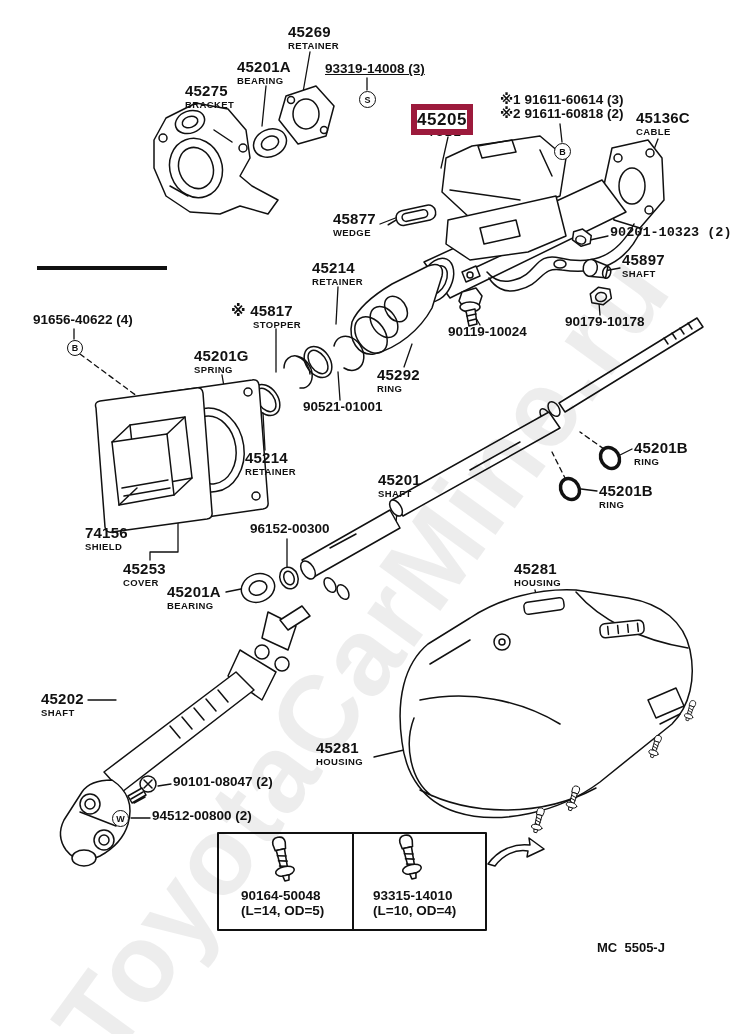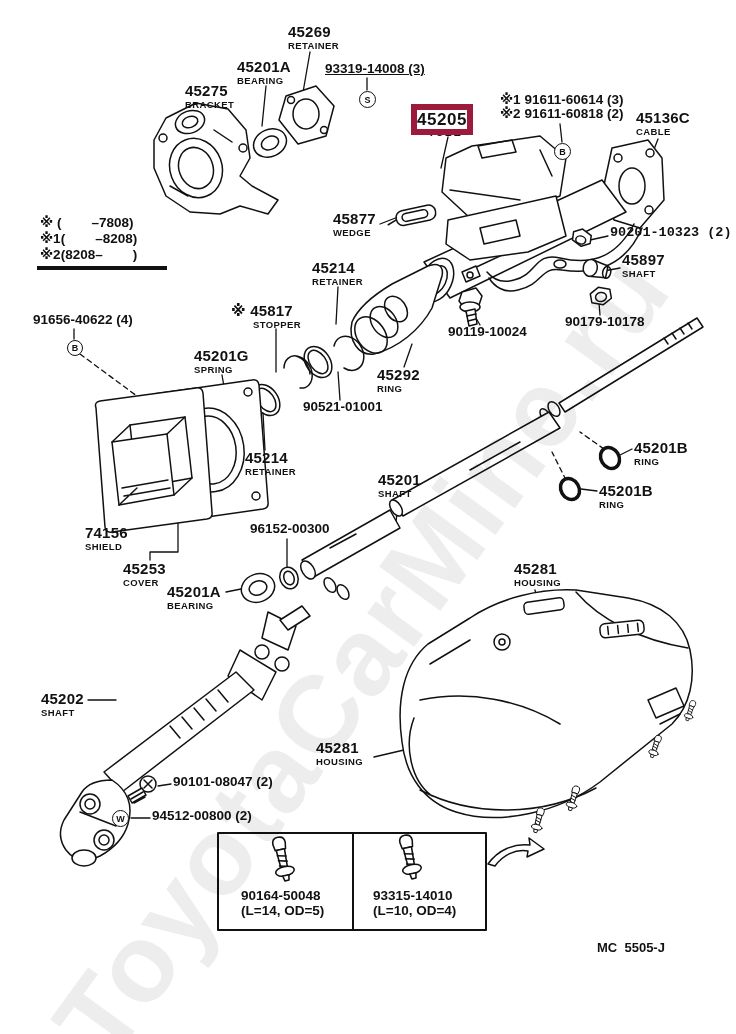--- a/index.html
+++ b/index.html
@@ -234,23 +234,20 @@
     </g>
 
     <g>
       <rect x="218" y="833" width="268" height="97" fill="#fff" stroke-width="2"></rect>
       <path d="M353 833 L353 930" stroke-width="2"></path>
       <use href="#scr" transform="translate(283,862) rotate(-12) scale(1.05)"></use>
       <use href="#scr" transform="translate(410,860) rotate(-12) scale(1.05)"></use>
     </g>
   </svg>
 
-  <div id="notes"><span>※ (        –7808)</span>
-<span>※1(        –8208)</span>
-<span>※2(8208–        )</span></div>
   <div id="notes-rule"></div>
 
   <div id="tube-under">TUBE</div>
   <div id="hl-box">
     <span class="part">45205</span>
   </div>
 
   <div class="circ" style="left:359px;top:91px;width:15px;height:15px;">S</div>
   <div class="circ" style="left:554px;top:143px;width:15px;height:15px;">B</div>
   <div class="circ" style="left:67px;top:340px;width:14px;height:14px;">B</div>

